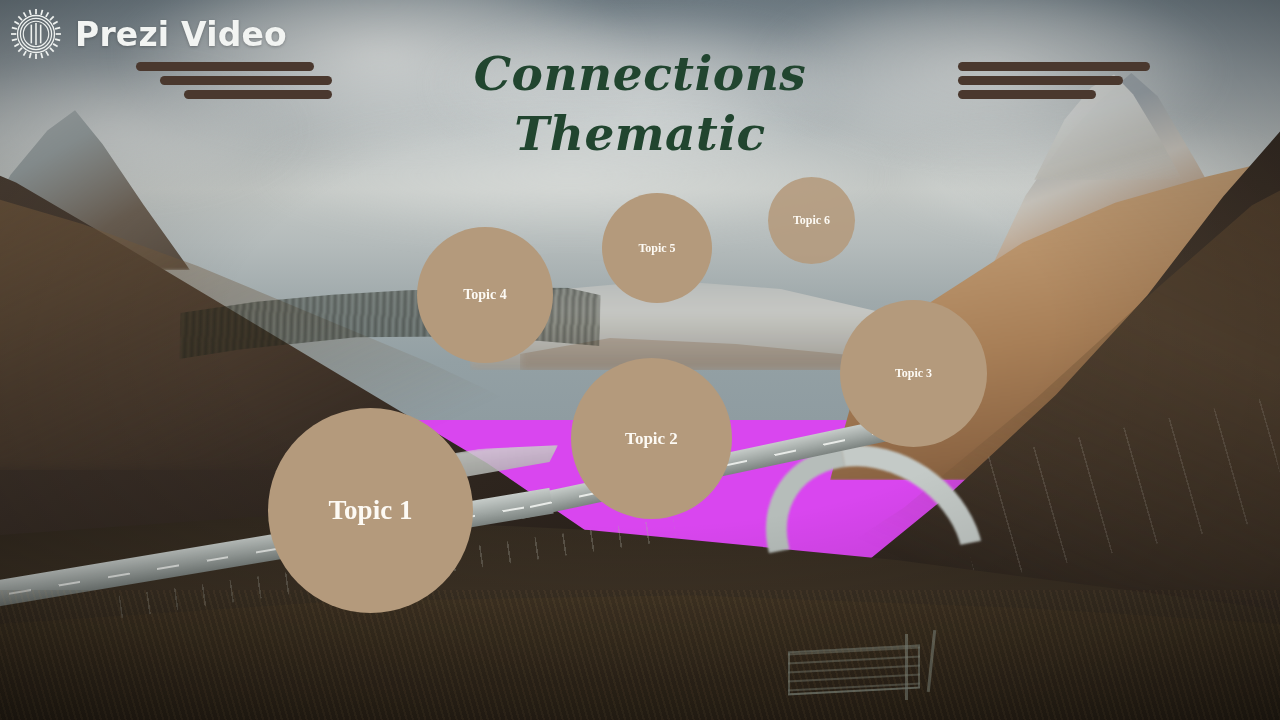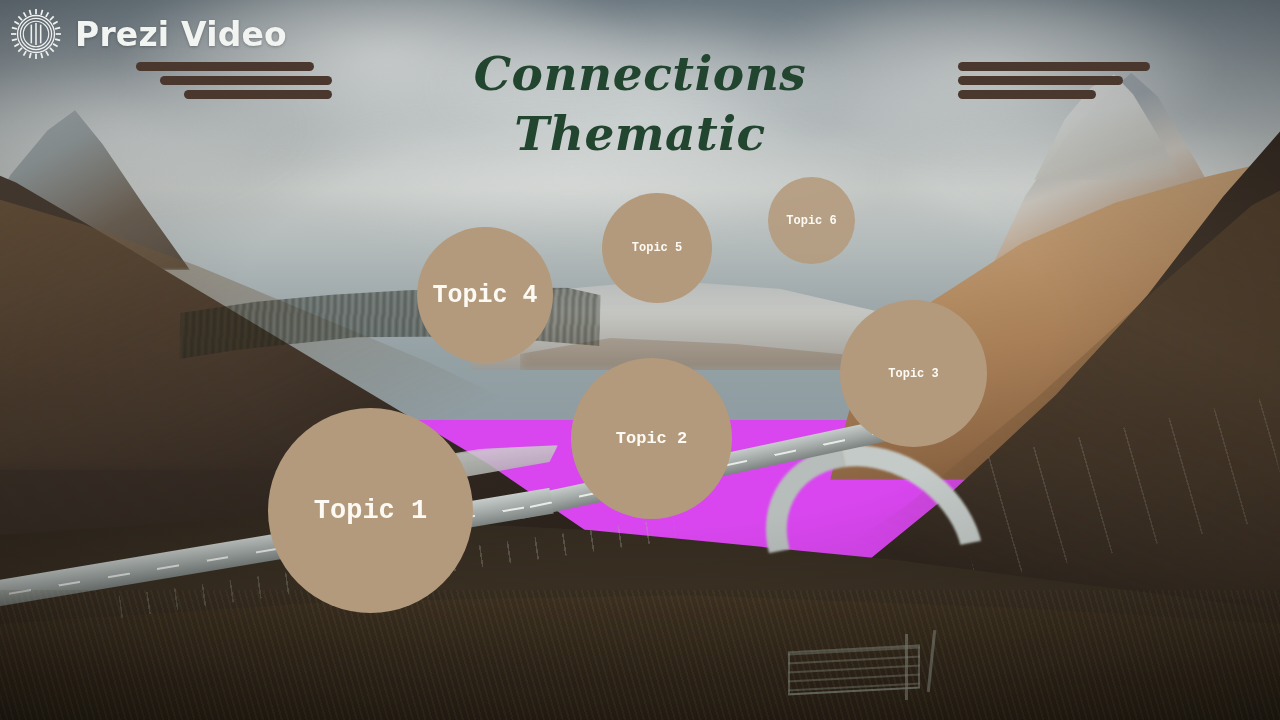--- a/index.html
+++ b/index.html
@@ -230,30 +230,30 @@
     letter-spacing:.5px;
   }
   .title .line { display:block; }
 
   
   .circle {
     position:absolute; border-radius:50%;
     background:#b49a7c;
     display:flex; align-items:center; justify-content:center;
     color:#fdfaf4;
-    font-family:Liberation Mono, monospace;
+    font-family:Liberation Serif, serif;
     font-weight:700;
     text-align:left;
     z-index:12;
     user-select:none;
   }
   .c1 { left:268px; top:408px; width:205px; height:205px; font-size:27px; }
   .c2 { left:571px; top:358px; width:161px; height:161px; font-size:17px; }
   .c3 { left:840px; top:300px; width:147px; height:147px; font-size:12px; }
-  .c4 { left:417px; top:227px; width:136px; height:136px; font-size:25px; }
+  .c4 { left:417px; top:227px; width:136px; height:136px; font-size:14px; }
   .c5 { left:602px; top:193px; width:110px; height:110px; font-size:12px; }
   .c6 { left:768px; top:177px; width:87px;  height:87px;  font-size:12px; background:rgba(180,154,124,.88); }
 </style>
 </head>
 <body>
 
 <div id="slide">
 
   <div class="bg">
     <div class="sky"></div>

